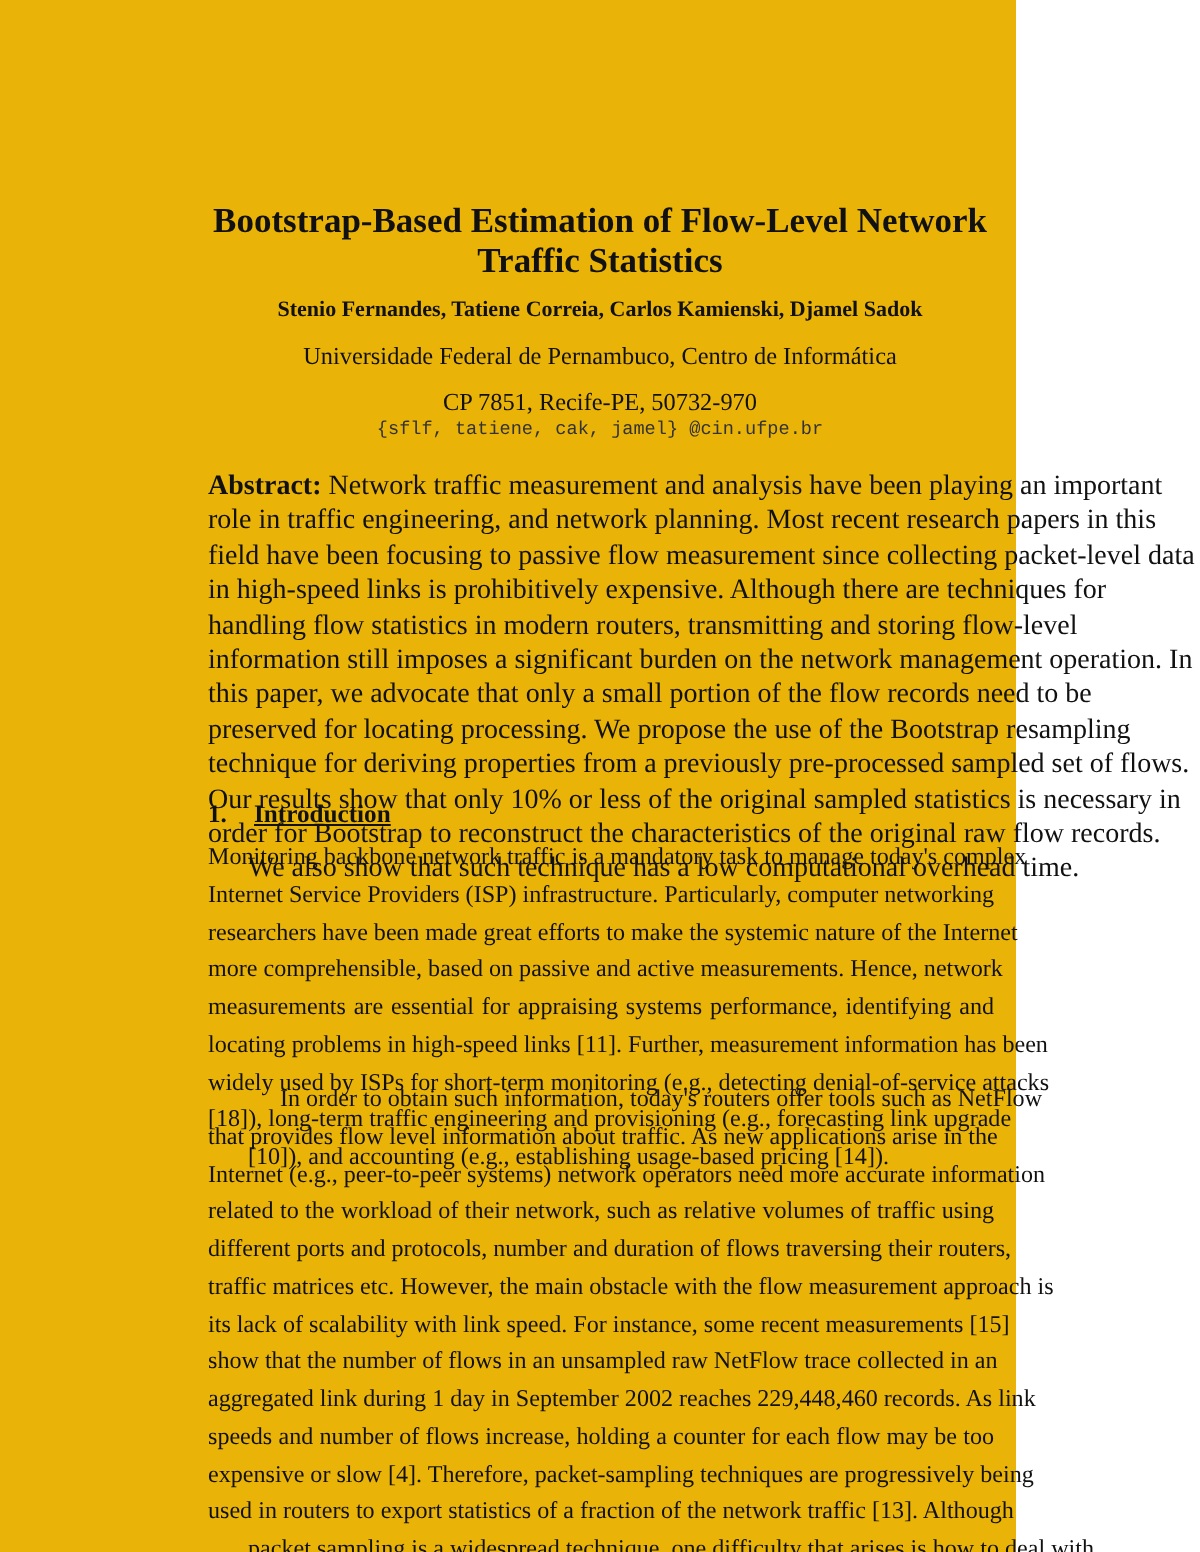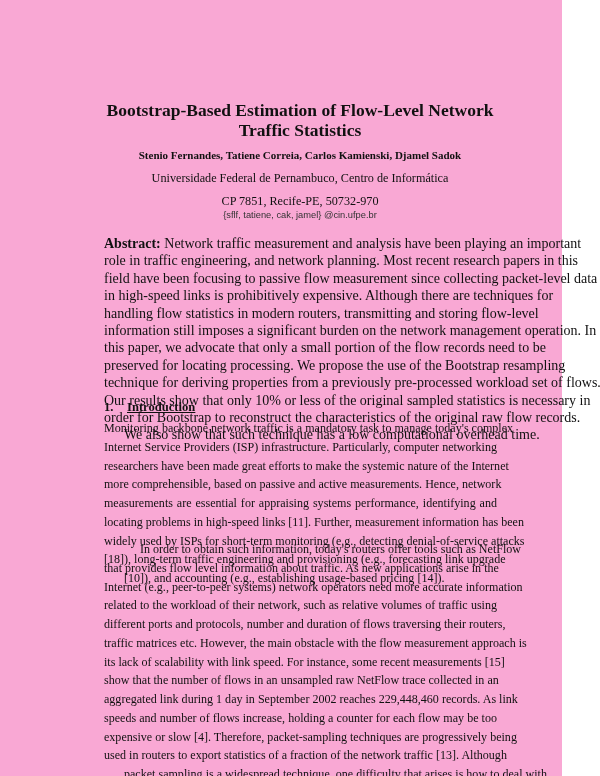--- a/index.html
+++ b/index.html
@@ -1,24 +1,24 @@
 <!DOCTYPE html>
 <html><head>
 <meta charset="utf-8">
 <style>
   html, body { margin: 0; padding: 0; background: #ffffff; }
   body { width: 600px; height: 776px; position: relative; overflow: hidden;
          font-family: "Liberation Serif", "DejaVu Serif", serif; color: #111; }
-  .page { position: absolute; left: 0; top: 0; width: 562px; height: 776px; background: #f9a8d4; }
+  .page { position: absolute; left: 0; top: 0; width: 508px; height: 776px; background: #eab308; }
   .center { position: absolute; left: 0; width: 600px; text-align: center; }
   .title { top: 100px; font-weight: bold; font-size: 17.5px; line-height: 20px; }
   .authors { top: 147px; font-weight: bold; font-size: 11px; line-height: 16px; }
   .affil { top: 170px; font-size: 12.2px; line-height: 16px; }
   .addr { top: 193px; font-size: 12.2px; line-height: 16px; }
-  .email { top: 209px; font-family: Liberation Sans, sans-serif; font-size: 9.3px; line-height: 12px; color: #333; text-align: center; }
+  .email { top: 209px; font-family: Liberation Mono, monospace; font-size: 9.3px; line-height: 12px; color: #333; text-align: center; }
   .abstract { position: absolute; left: 104px; width: 393px; top: 235px;
               font-size: 14px; line-height: 17.4px; text-align: justify; }
   .abstract .lbl { font-weight: bold; }
   .sec-head { position: absolute; left: 104px; top: 399px; font-weight: bold; font-size: 12.6px; line-height: 16px; text-decoration: underline; }
   .sec-head .num { display: inline-block; width: 23px; }
   .body { position: absolute; left: 104px; width: 393px; font-size: 12.05px; line-height: 18.75px; text-align: justify; }
   .p1 { top: 419px; }
   .p2 { top: 540px; text-indent: 36px; }
   .line { display: block; text-align: justify; text-align-last: justify; white-space: nowrap; }
   .line.last { text-align-last: left; margin-left: 20px; }
@@ -40,21 +40,21 @@
 
   <div class="abstract" id="abstract-block">
     <span class="line"><span class="lbl">Abstract:</span><span> Network traffic measurement and analysis have been playing an important</span></span>
   <span class="line">role in traffic engineering, and network planning. Most recent research papers in this</span>
       <span class="line">field have been focusing to passive flow measurement since collecting packet-level data</span>
       <span class="line">in high-speed links is prohibitively expensive. Although there are techniques for</span>
       <span class="line">handling flow statistics in modern routers, transmitting and storing flow-level</span>
       <span class="line">information still imposes a significant burden on the network management operation. In</span>
       <span class="line">this paper, we advocate that only a small portion of the flow records need to be</span>
       <span class="line">preserved for locating processing. We propose the use of the Bootstrap resampling</span>
-      <span class="line">technique for deriving properties from a previously pre-processed workload set of flows.</span>
+      <span class="line">technique for deriving properties from a previously pre-processed sampled set of flows.</span>
       <span class="line">Our results show that only 10% or less of the original sampled statistics is necessary in</span>
       <span class="line">order for Bootstrap to reconstruct the characteristics of the original raw flow records.</span>
       <span class="line last">We also show that such technique has a low computational overhead time.</span>
     </div>
 
   <div class="sec-head">
     <span class="num">1.</span><span>Introduction</span>
   </div>
 
   <div class="body p1" id="para1">

